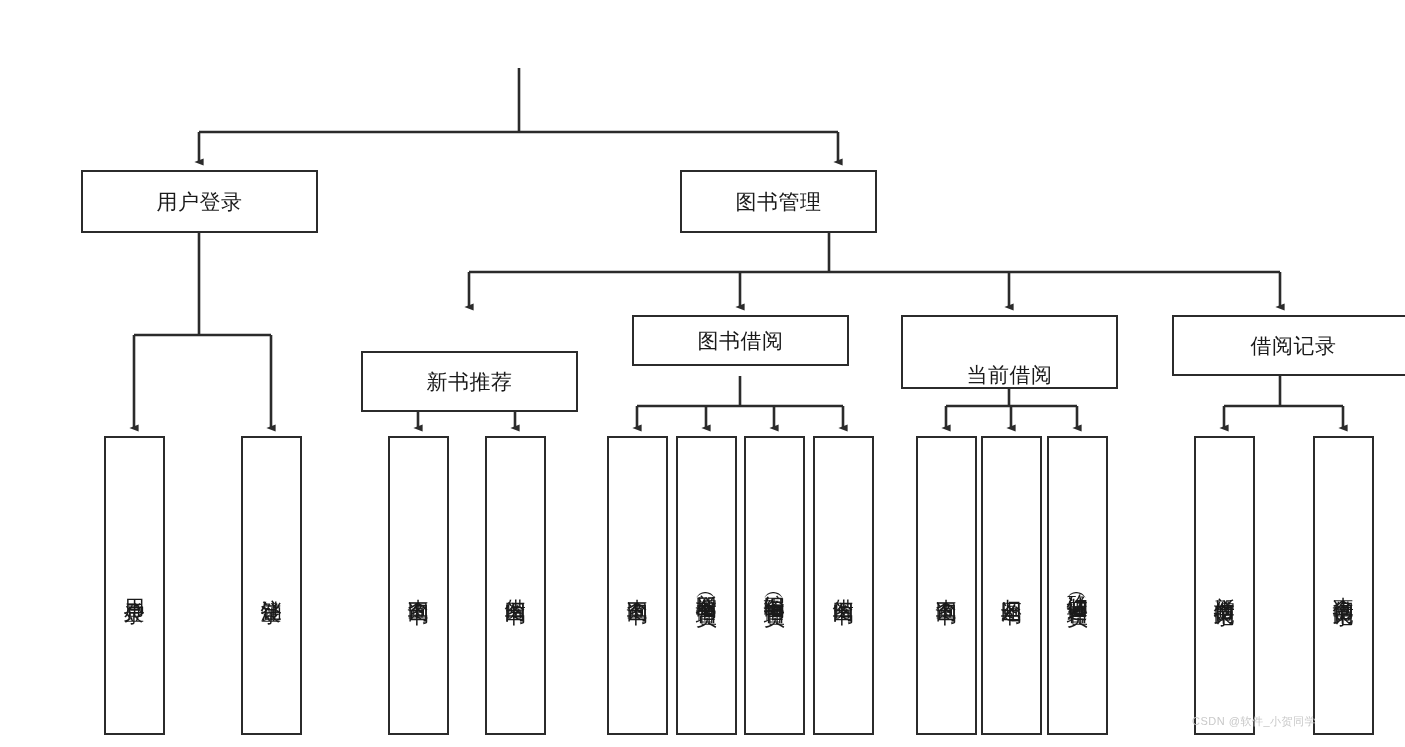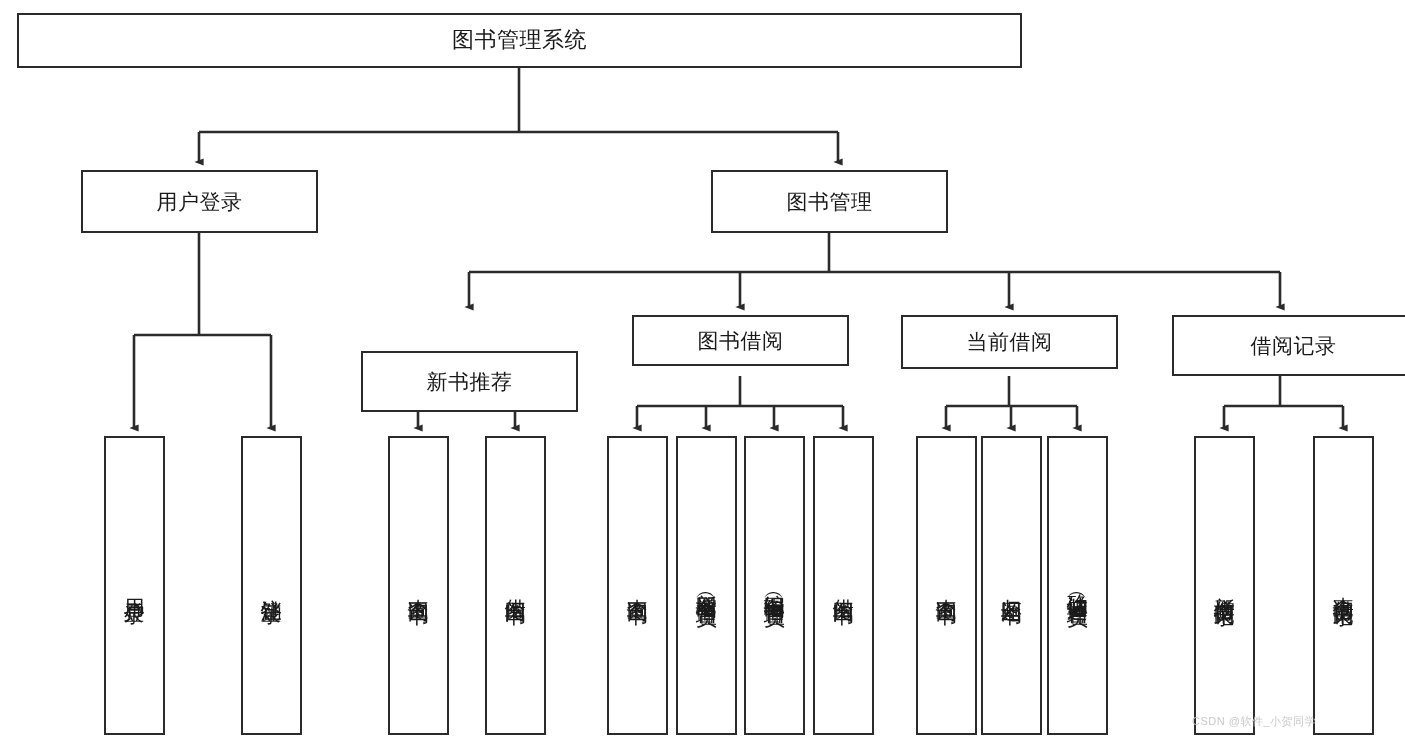--- a/index.html
+++ b/index.html
@@ -110,38 +110,35 @@
       <path d="M1011,406 L1011,428" marker-end="url(#arrow)"></path>
       <path d="M1077,406 L1077,428" marker-end="url(#arrow)"></path>
 
       <path d="M1280,376 L1280,406"></path>
       <path d="M1224,406 L1343,406"></path>
       <path d="M1224,406 L1224,428" marker-end="url(#arrow)"></path>
       <path d="M1343,406 L1343,428" marker-end="url(#arrow)"></path>
     </g>
   </svg>
 
-  <div class="node root" style="left:17px; top:13px; width:1005px; height:55px;">
-    <span class="label">图书管理系统</span>
-  </div>
 
   <div class="node" style="left:81px; top:170px; width:237px; height:63px;">
     <span class="label">用户登录</span>
   </div>
-  <div class="node" style="left:711px; top:170px; width:237px; height:63px;">
+  <div class="node" style="left:680px; top:170px; width:197px; height:63px;">
     <span class="label">图书管理</span>
   </div>
 
   <div class="node" style="left:361px; top:315px; width:217px; height:61px;margin-top:36px;">
     <span class="label">新书推荐</span>
   </div>
   <div class="node" style="left:632px; top:315px; width:217px; height:51px;">
     <span class="label">图书借阅</span>
   </div>
-  <div class="node" style="left:901px; top:315px; width:217px; height:54px;">
+  <div class="node" style="left:901px; top:315px; width:217px; height:74px;align-items:flex-end;">
     <span class="label">当前借阅</span>
   </div>
   <div class="node" style="left:1172px; top:315px; width:243px; height:61px;">
     <span class="label">借阅记录</span>
   </div>
 
   <div class="node leaf" style="left:104px; top:436px; width:61px; height:299px;">
     <span class="label">用户登录</span>
   </div>
   <div class="node leaf" style="left:241px; top:436px; width:61px; height:299px;">

